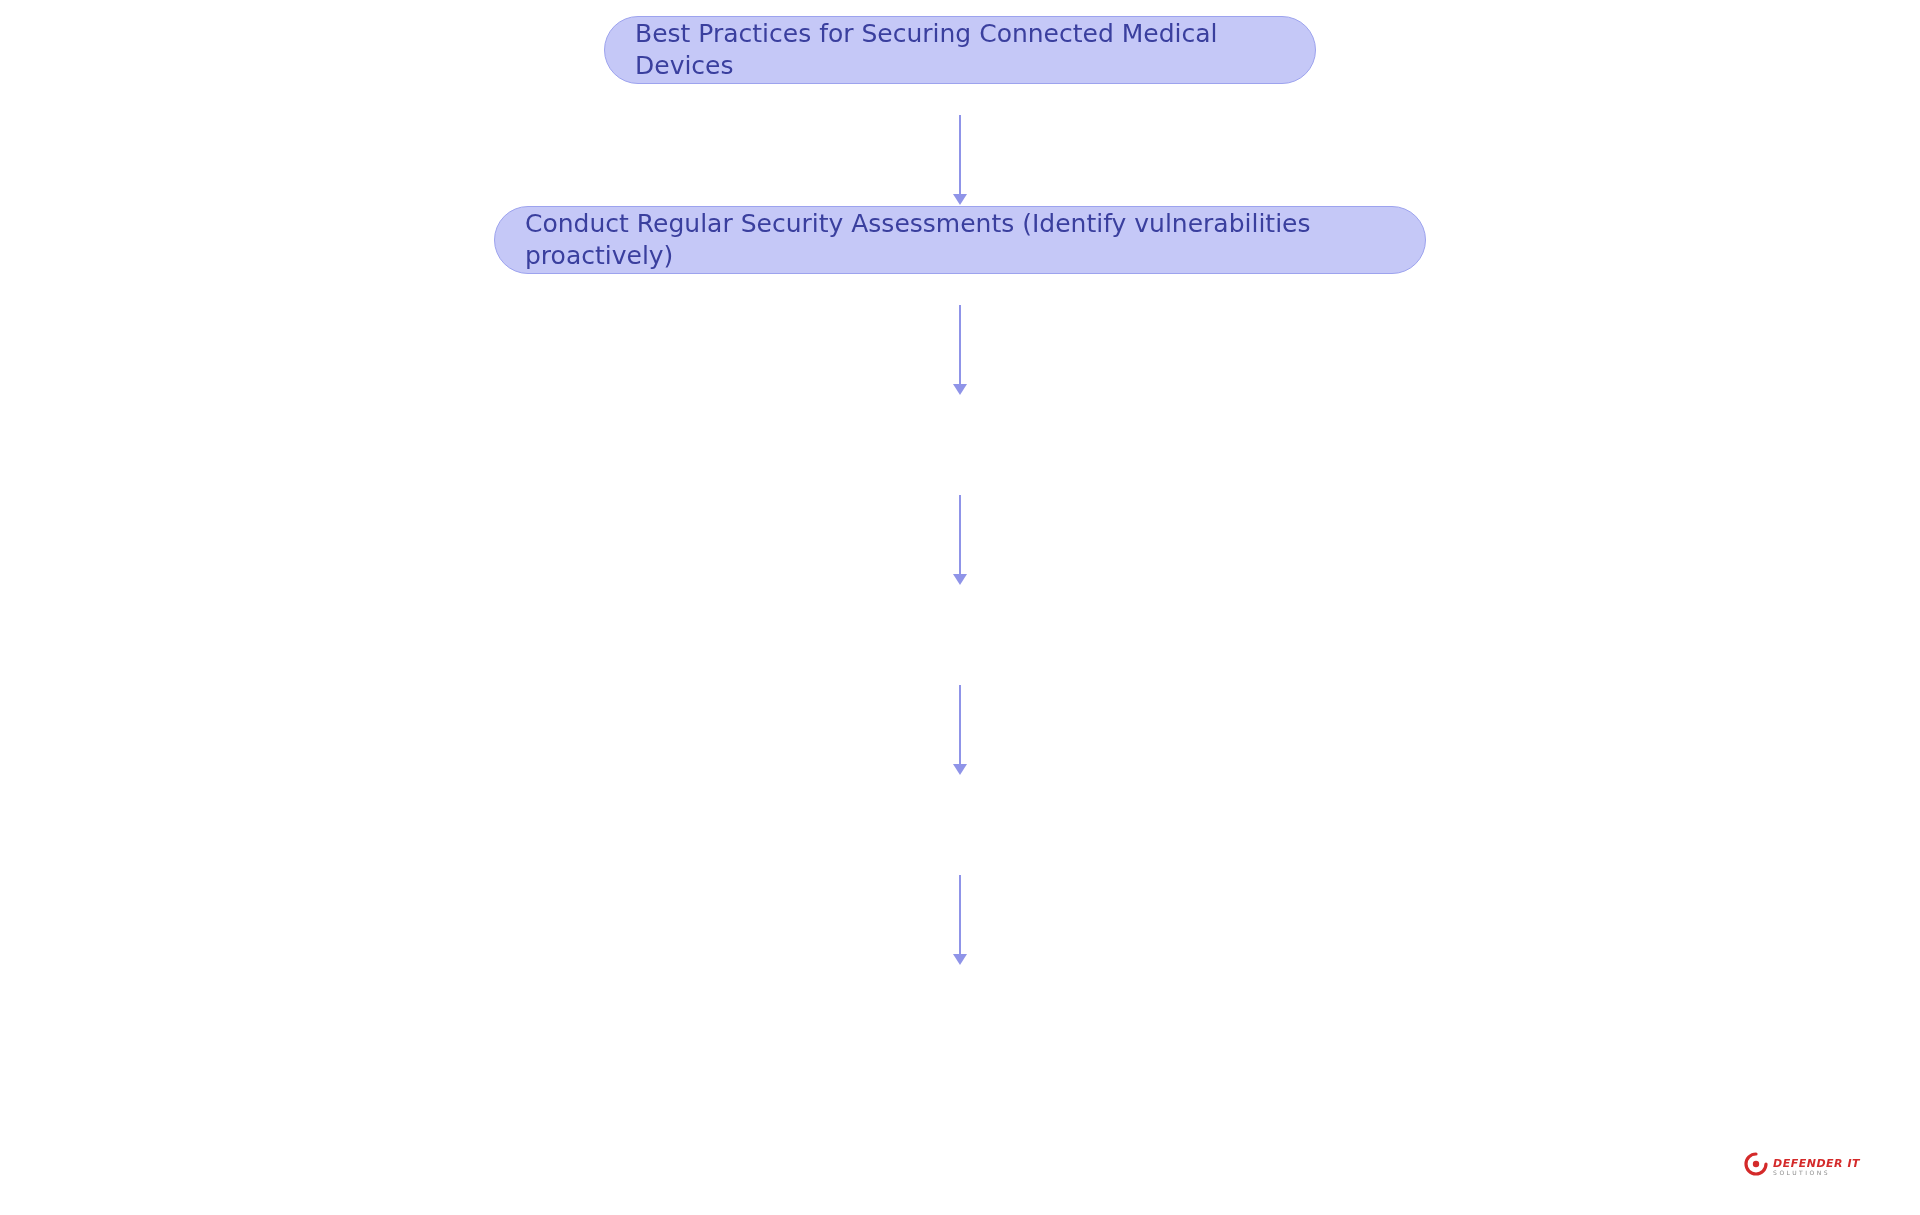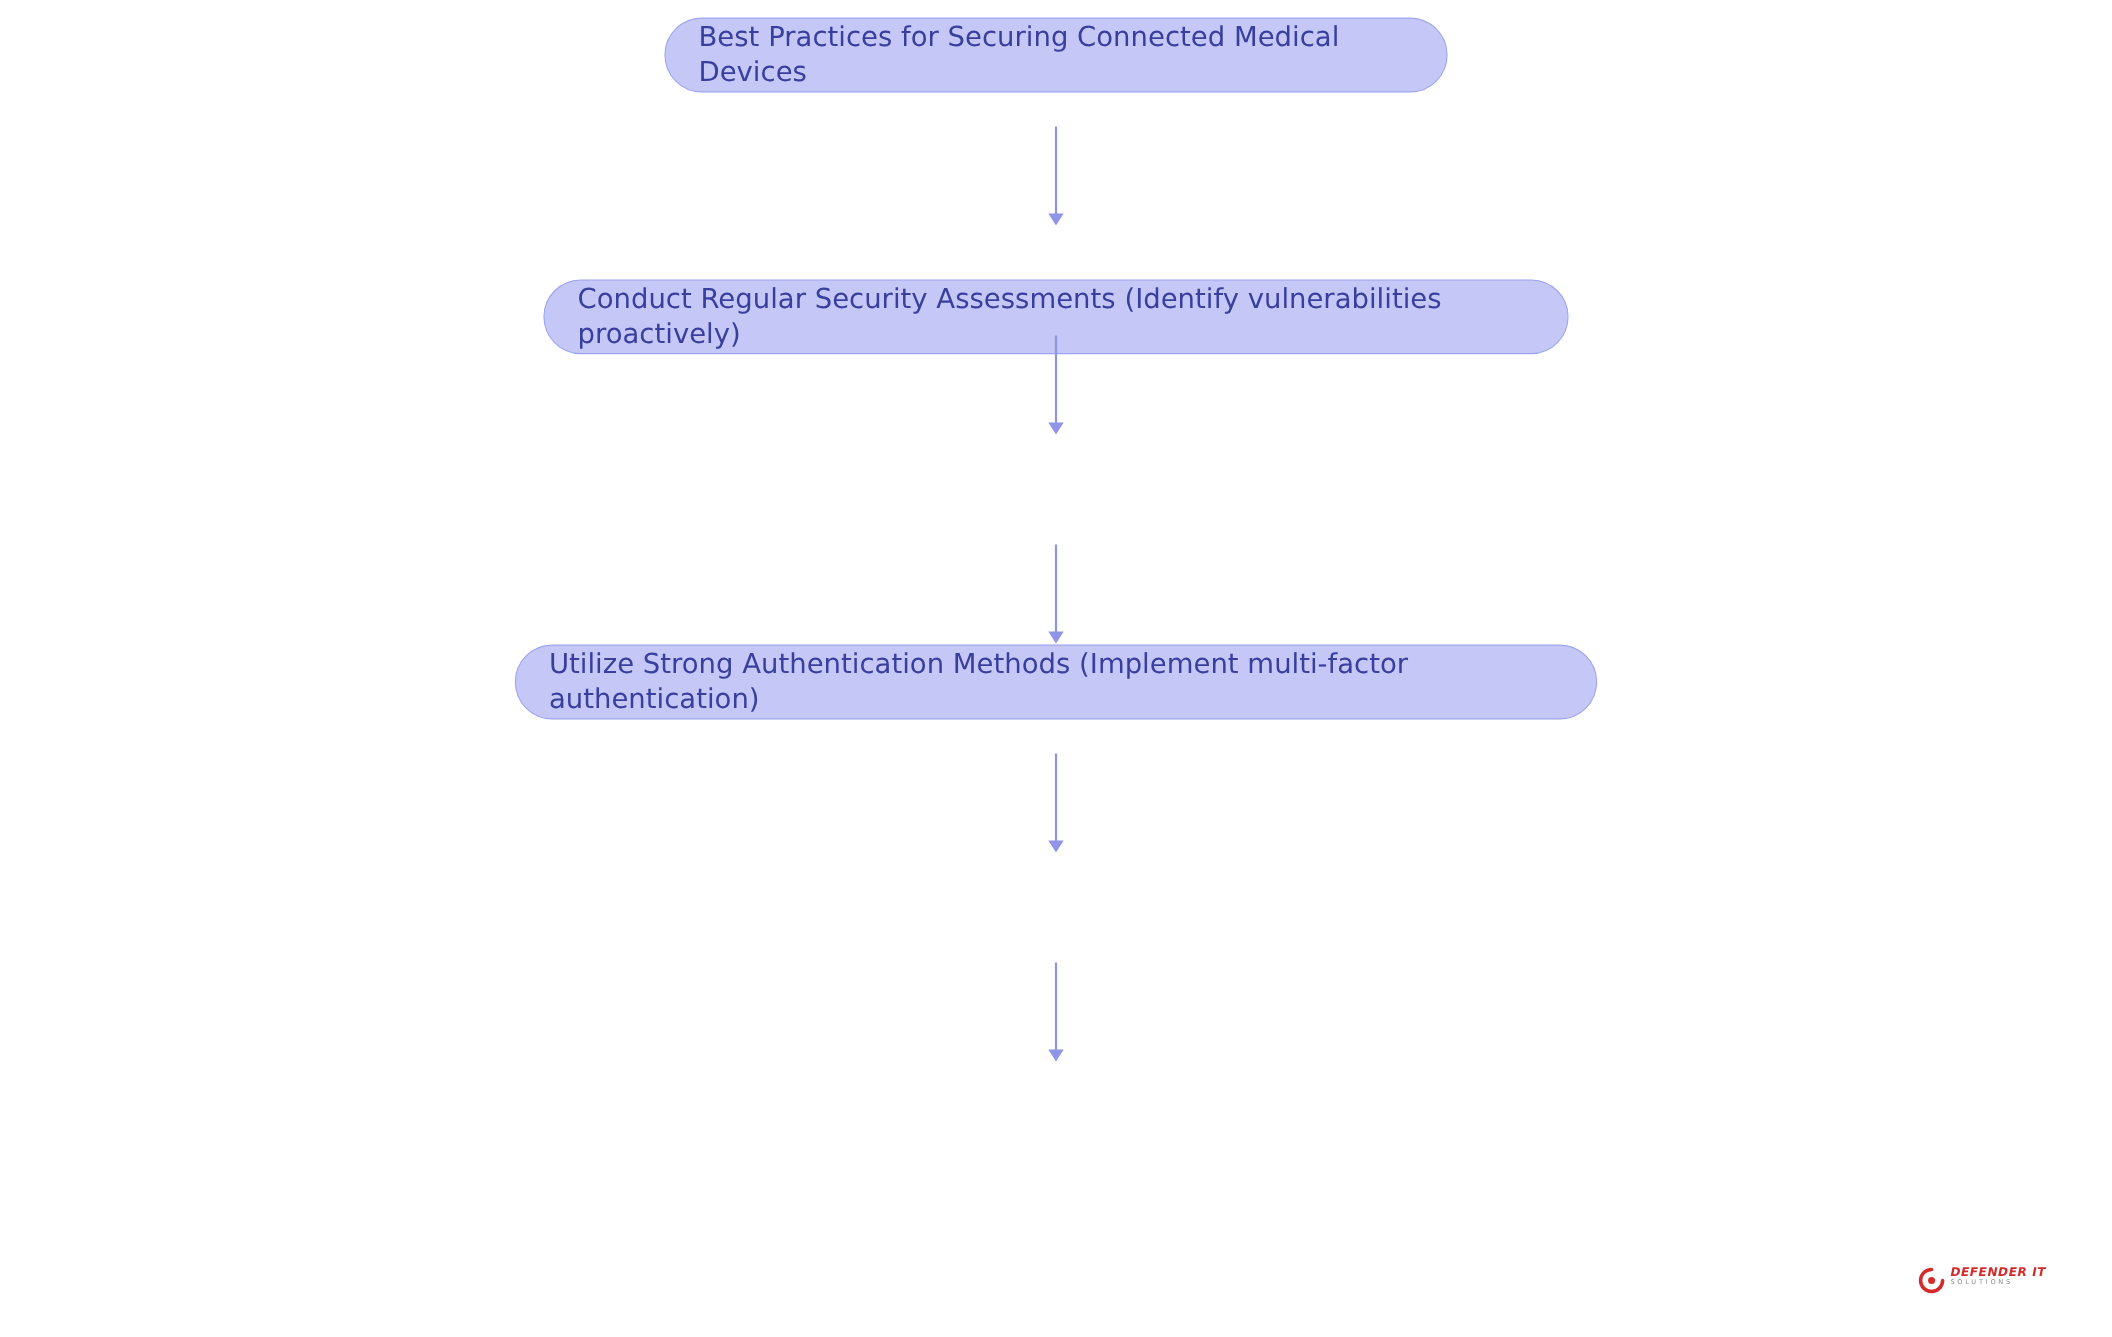--- a/index.html
+++ b/index.html
@@ -26,21 +26,21 @@
     border-radius:52px;
     color:var(--node-text);
     display:flex;align-items:center;justify-content:center;
     text-align:left;
     font-size:25px;
     line-height:1.3;
     padding:0 30px;
     height:68px;
   }
   .n1{top:16px;left:604px;width:712px;}
-  .n2{top:206px;left:494px;width:932px;margin-top:48px;}
+  .n2{top:206px;left:494px;width:932px;}
   .n3{top:396px;left:545px;width:830px;}
   .n4{top:586px;left:468px;width:984px;}
   .n5{top:776px;left:516px;width:888px;}
   .n6{top:966px;left:525px;width:870px;}
   .arrow{
     position:absolute;
     left:959px;
     width:2px;
     background:var(--arrow);
   }
@@ -54,21 +54,21 @@
     border-top:11px solid var(--arrow);
   }
   .a1{top:115px;height:80px;}
   .a2{top:305px;height:80px;}
   .a3{top:495px;height:80px;}
   .a4{top:685px;height:80px;}
   .a5{top:875px;height:80px;}
   .logo{
     position:absolute;
     right:60px;bottom:38px;
-    display:flex;align-items:flex-start;gap:4px;
+    display:flex;align-items:flex-end;gap:4px;
   }
   .logo-icon{width:26px;height:26px;flex:0 0 auto;}
   .logo-text{display:flex;flex-direction:column;line-height:1.1;}
   .logo-title{
     color:var(--logo-red);
     font-weight:bold;
     font-style:italic;
     font-size:11px;
     letter-spacing:0.5px;
     white-space:nowrap;
@@ -93,23 +93,20 @@
 
   <div class="node n2">
     <span>Conduct Regular Security Assessments (Identify vulnerabilities proactively)</span>
   </div>
 
   <div class="arrow a2"></div>
 
 
   <div class="arrow a3"></div>
 
-  <div class="node n4">
-    <span>Utilize Strong Authentication Methods (Implement multi-factor authentication)</span>
-  </div>
 
   <div class="arrow a4"></div>
 
 
   <div class="arrow a5"></div>
 
 
   <div class="logo">
     <span class="logo-icon">
       <svg viewBox="0 0 26 26" width="26" height="26">

